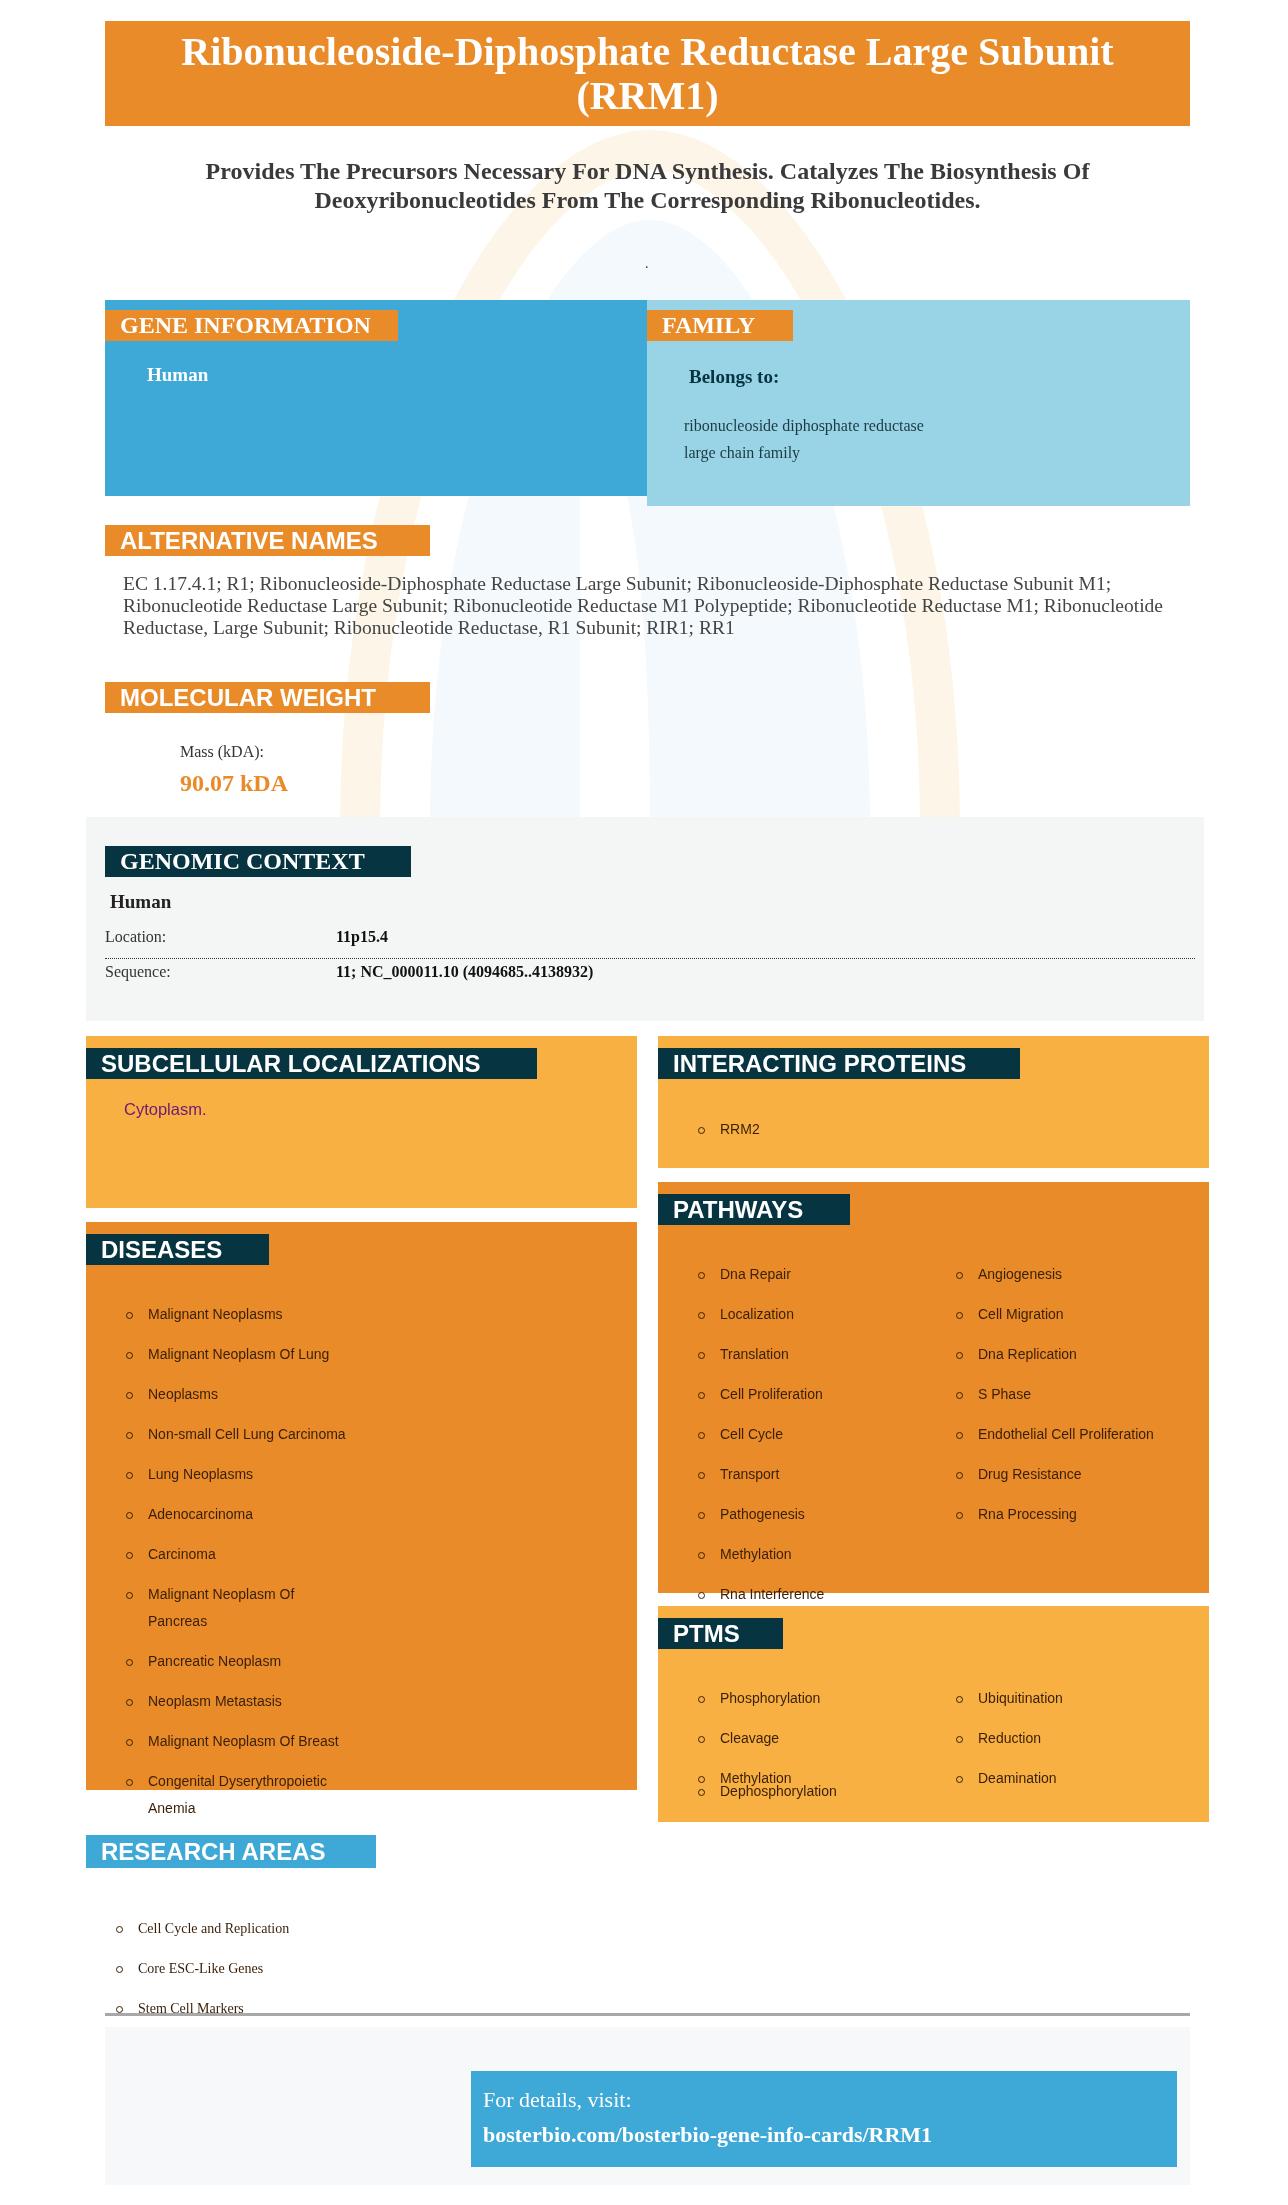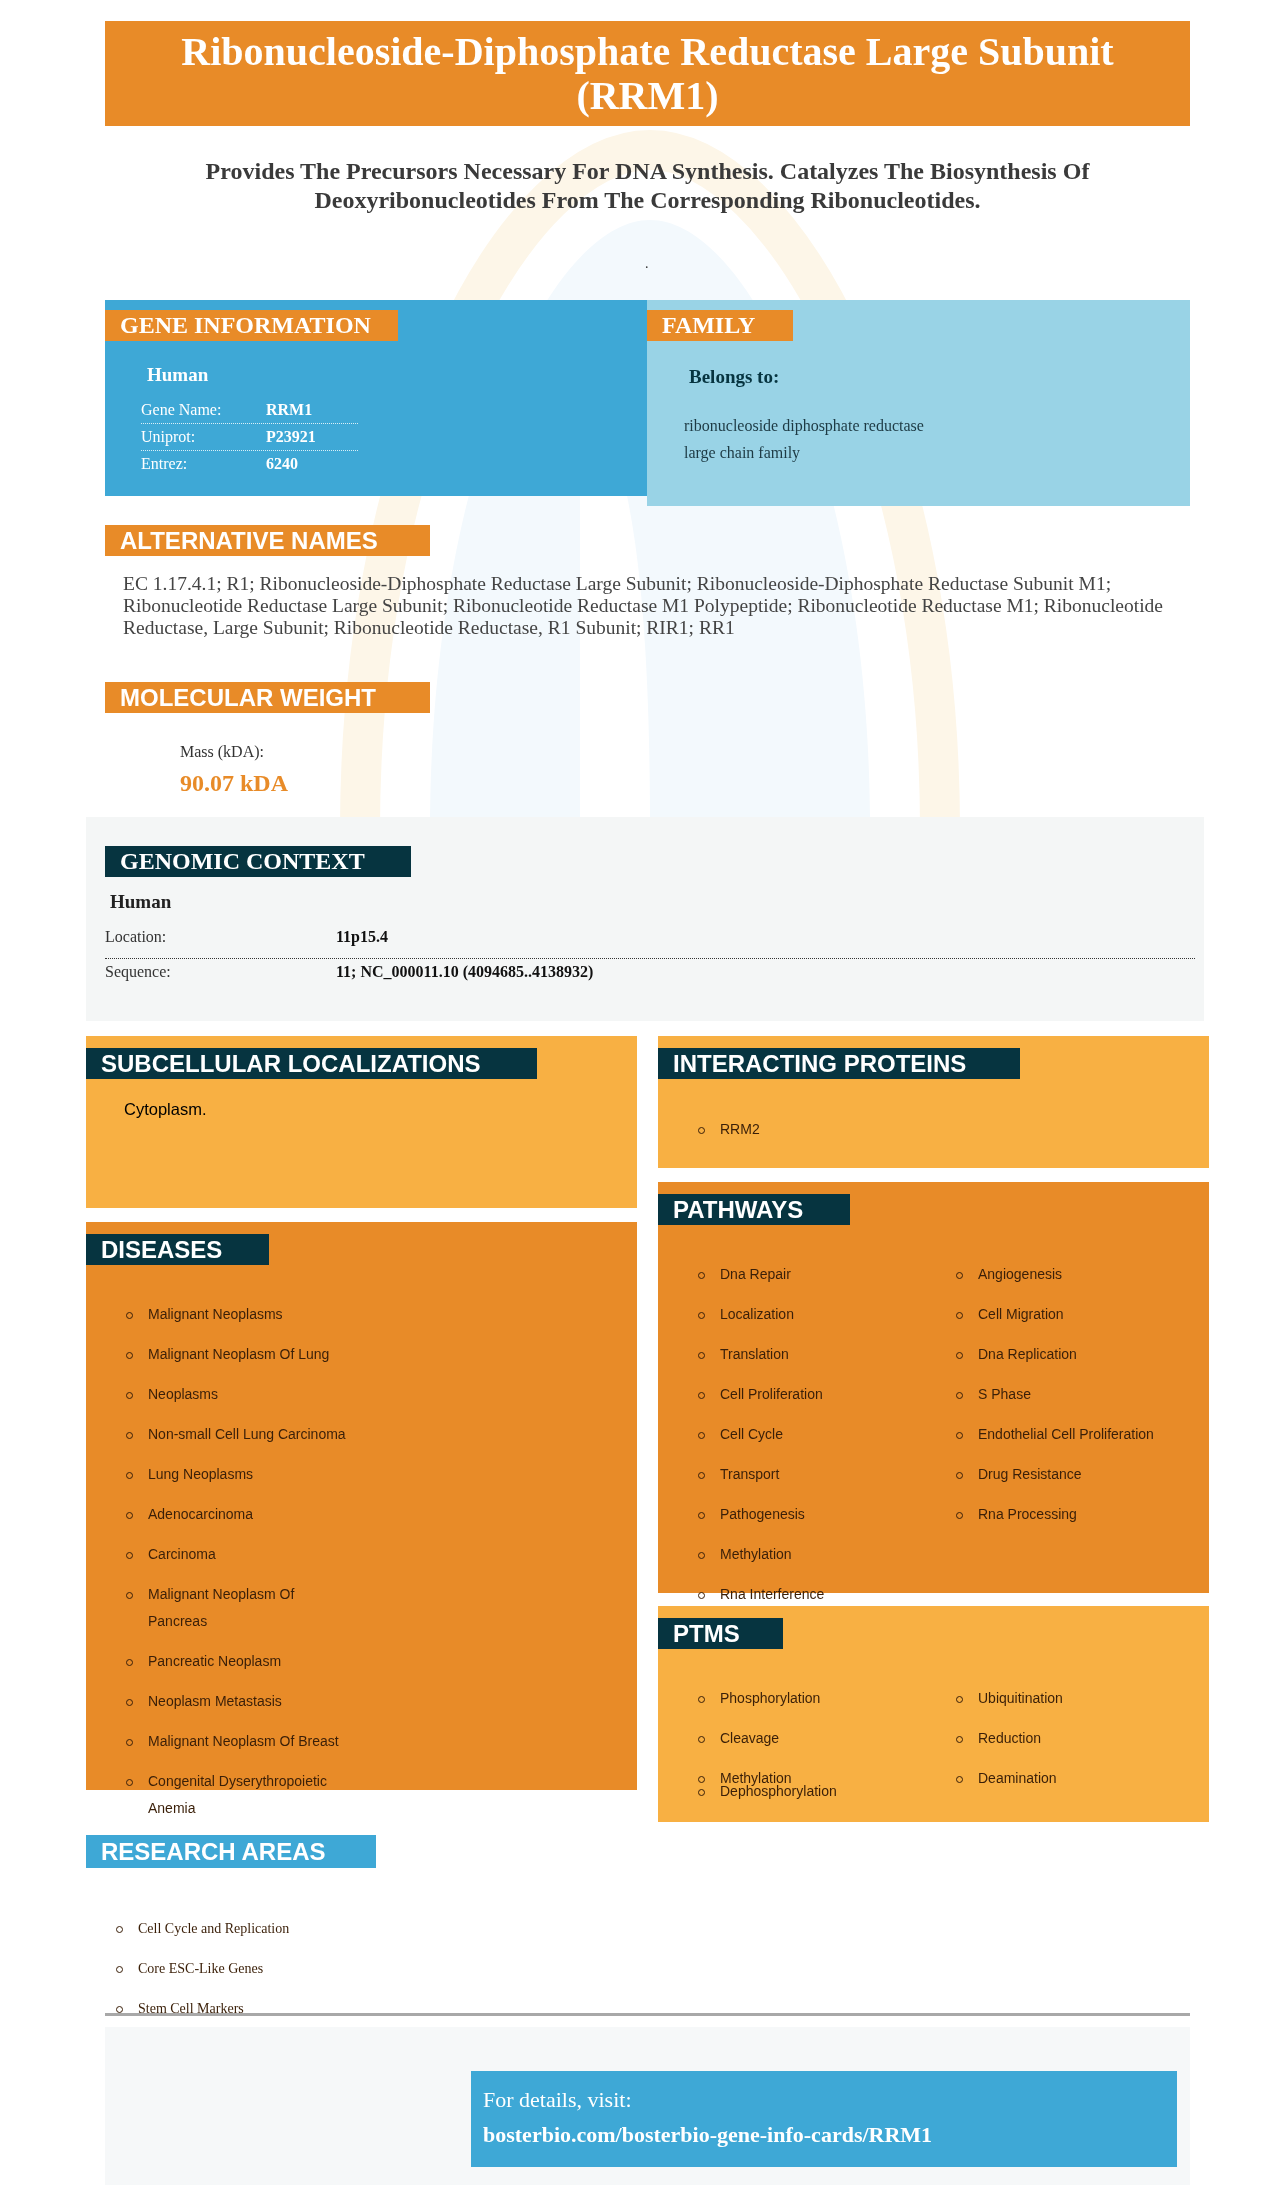--- a/index.html
+++ b/index.html
@@ -77,34 +77,20 @@
 
 <div class="abs header">
   <span>Ribonucleoside-Diphosphate Reductase Large Subunit (RRM1)</span>
 </div>
 <div class="abs desc">Provides The Precursors Necessary For DNA Synthesis. Catalyzes The Biosynthesis Of Deoxyribonucleotides From The Corresponding Ribonucleotides.</div>
 <div class="abs dot">.</div>
 
 <div class="abs gene-panel">
   <div class="tag orange" style="left:0; top:10px; width:293px;">GENE INFORMATION</div>
   <div class="gi-species">Human</div>
-  <div class="gi-table">
-    <div class="gi-row">
-      <span class="k">Gene Name:</span>
-      <span class="v">RRM1</span>
-    </div>
-    <div class="gi-row">
-      <span class="k">Uniprot:</span>
-      <span class="v">P23921</span>
-    </div>
-    <div class="gi-row">
-      <span class="k">Entrez:</span>
-      <span class="v">6240</span>
-    </div>
-  </div>
 </div>
 
 <div class="abs family-panel">
   <div class="tag orange" style="left:0; top:10px; width:146px;">FAMILY</div>
   <div class="fam-label">Belongs to:</div>
   <div class="fam-text">ribonucleoside diphosphate reductase large chain family</div>
 </div>
 
 <div class="tag orange" style="left:105px; top:525px; width:325px;">ALTERNATIVE NAMES</div>
 <div class="abs alt-text">EC 1.17.4.1; R1; Ribonucleoside-Diphosphate Reductase Large Subunit; Ribonucleoside-Diphosphate Reductase Subunit M1; Ribonucleotide Reductase Large Subunit; Ribonucleotide Reductase M1 Polypeptide; Ribonucleotide Reductase M1; Ribonucleotide Reductase, Large Subunit; Ribonucleotide Reductase, R1 Subunit; RIR1; RR1</div>
@@ -122,21 +108,21 @@
   </div>
   <div class="gc-sep"></div>
   <div class="gc-row" style="top:146px;">
     <span class="k">Sequence:</span>
     <span class="v">11; NC_000011.10 (4094685..4138932)</span>
   </div>
 </div>
 
 <div class="panel light" style="left:86px; top:1036px; width:551px; height:172px;">
   <div class="tag dark" style="left:0; top:12px; width:451px;">SUBCELLULAR LOCALIZATIONS</div>
-  <div style="position:absolute; left:38px; top:64px; font-size:16.5px; color:#000000;">Cytoplasm.</div>
+  <div style="position:absolute; left:38px; top:64px; font-size:16.5px; color:#701a75;">Cytoplasm.</div>
 </div>
 
 <div class="panel light" style="left:658px; top:1036px; width:551px; height:132px;">
   <div class="tag dark" style="left:0; top:12px; width:362px;">INTERACTING PROTEINS</div>
   <ul class="bul" style="position:absolute; left:38px; top:67px;">
     <li>RRM2</li>
   </ul>
 </div>
 
 <div class="panel deep" style="left:86px; top:1222px; width:551px; height:568px;">

